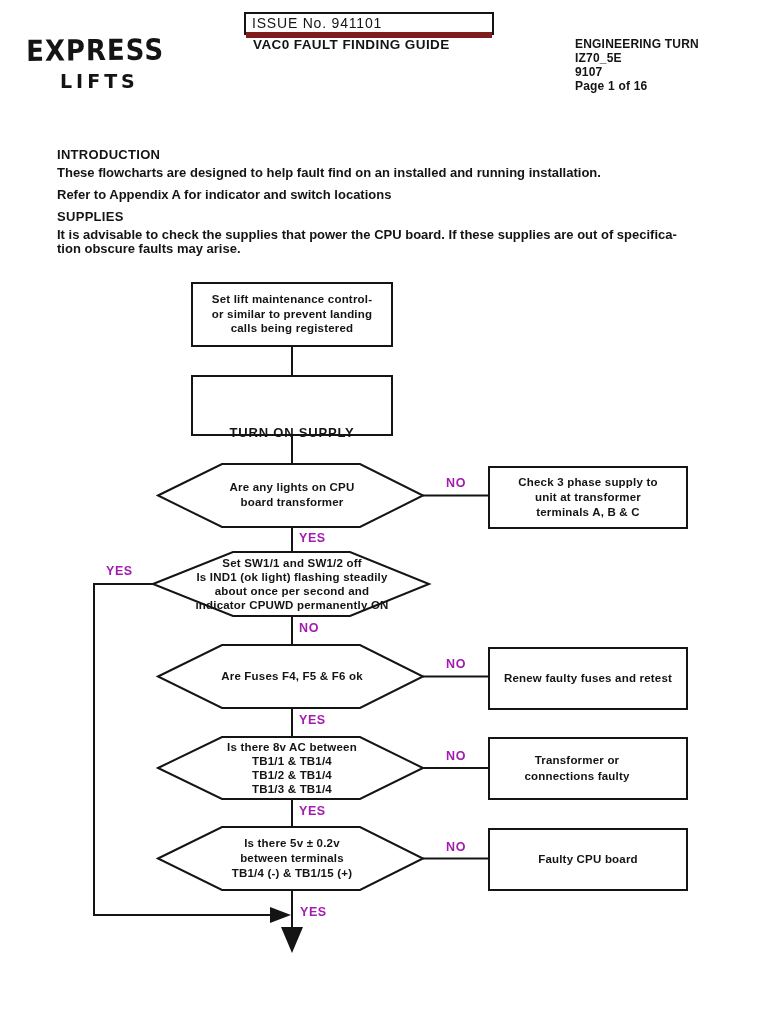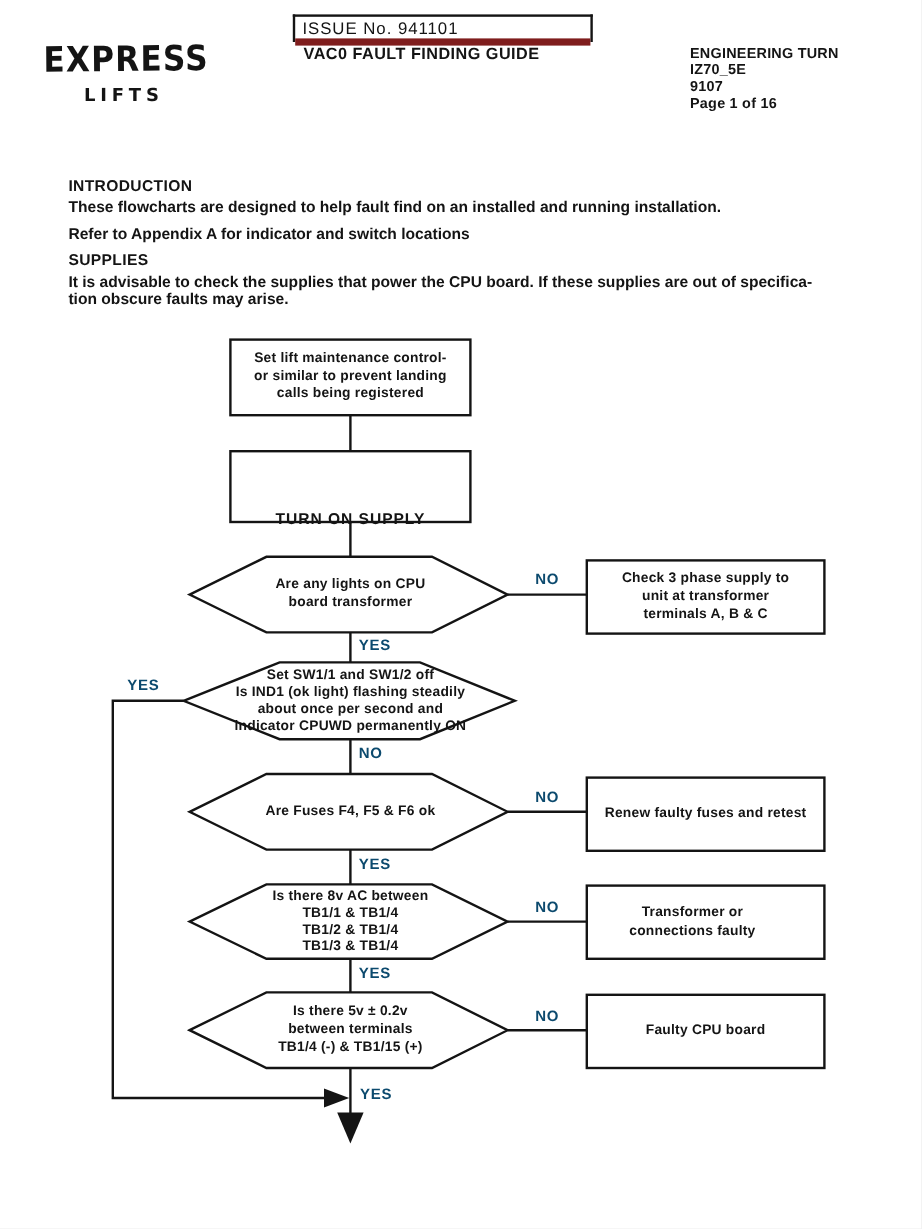--- a/index.html
+++ b/index.html
@@ -7,46 +7,46 @@
     position:relative;width:768px;height:1024px;margin:0 auto;
     background:#ffffff;overflow:hidden;
     font-family:"Liberation Sans","DejaVu Sans",sans-serif;
     color:#141414;
   }
   .abs{position:absolute;}
 
   
   .logo-express{font-family:"DejaVu Sans",sans-serif;font-weight:700;font-size:26px;
     letter-spacing:1px;transform:scaleY(1.12) rotate(-0.5deg);transform-origin:left top;}
-  .logo-lifts{font-family:"DejaVu Sans",sans-serif;font-weight:700;font-size:15px;
+  .logo-lifts{font-family:"DejaVu Sans",sans-serif;font-weight:700;font-size:19px;
     letter-spacing:4px;margin-top:6px;margin-left:34px;}
   .issue-box{border-top:2px solid #141414;border-left:2px solid #141414;border-right:2px solid #141414;}
   .issue-text{font-size:14px;font-weight:400;letter-spacing:0.8px;padding:1px 4px 1px 6px;
     border-bottom:6px solid #7f1d1d;}
   .doc-title{font-weight:700;font-size:13.5px;letter-spacing:0.4px;}
   .eng-block div{font-weight:700;font-size:12px;line-height:14px;letter-spacing:0.2px;}
 
   
   .h-intro{font-weight:700;font-size:13px;letter-spacing:0.3px;}
   .p-intro{font-weight:700;font-size:13px;line-height:14px;white-space:pre-line;width:680px;}
 
   
   svg.fc{position:absolute;left:0;top:0;}
   .fc-text{position:absolute;text-align:center;font-weight:700;font-size:11.5px;
     line-height:14.5px;letter-spacing:0.2px;white-space:pre-line;color:#141414;}
   .fc-text.big{font-size:13px;letter-spacing:0.8px;}
-  .fc-label{position:absolute;font-weight:700;font-size:12.5px;letter-spacing:0.6px;color:#0c4a6e;}
+  .fc-label{position:absolute;font-weight:700;font-size:12.5px;letter-spacing:0.6px;color:#a21caf;}
   .fc-label.ctr{text-align:center;}
 </style>
 </head>
 <body>
 
 <div class="page">
 
-  <div class="abs" style="left:36px;top:34px;">
+  <div class="abs" style="left:26px;top:34px;">
     <div class="logo-express">EXPRESS</div>
     <div class="logo-lifts">LIFTS</div>
   </div>
 
   <div class="abs issue-box" style="left:244px;top:12px;width:246px;height:21px;">
     <div class="issue-text">ISSUE No. 941101</div>
   </div>
 
   <div class="abs doc-title" style="left:253px;top:37px;">VAC0 FAULT FINDING GUIDE</div>
 

